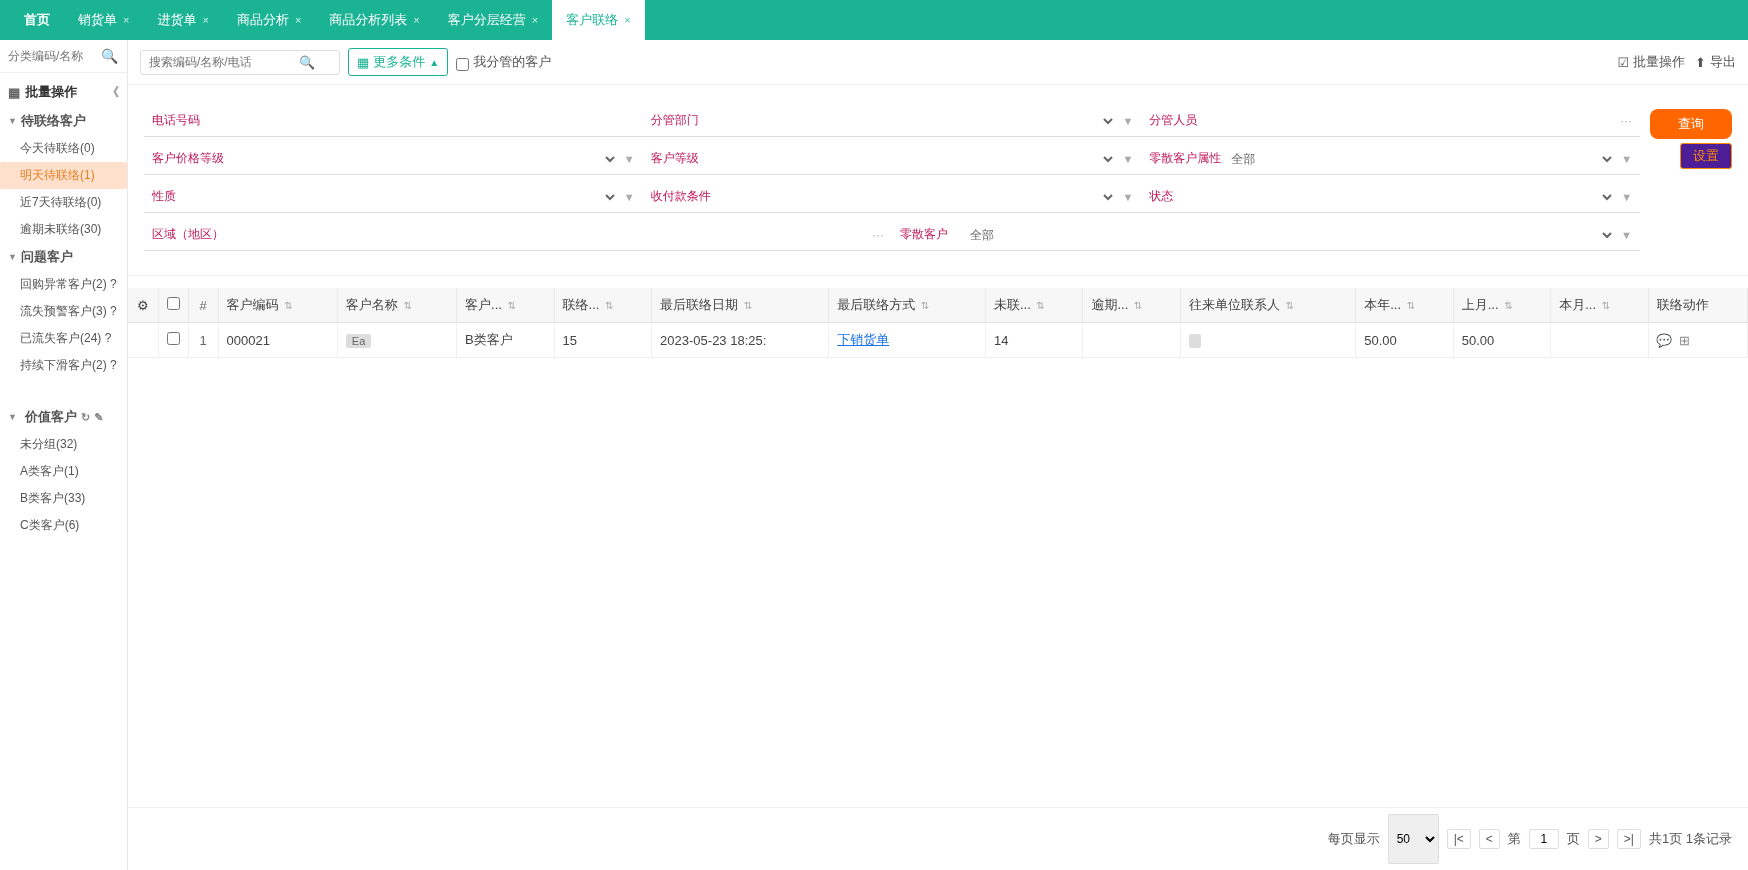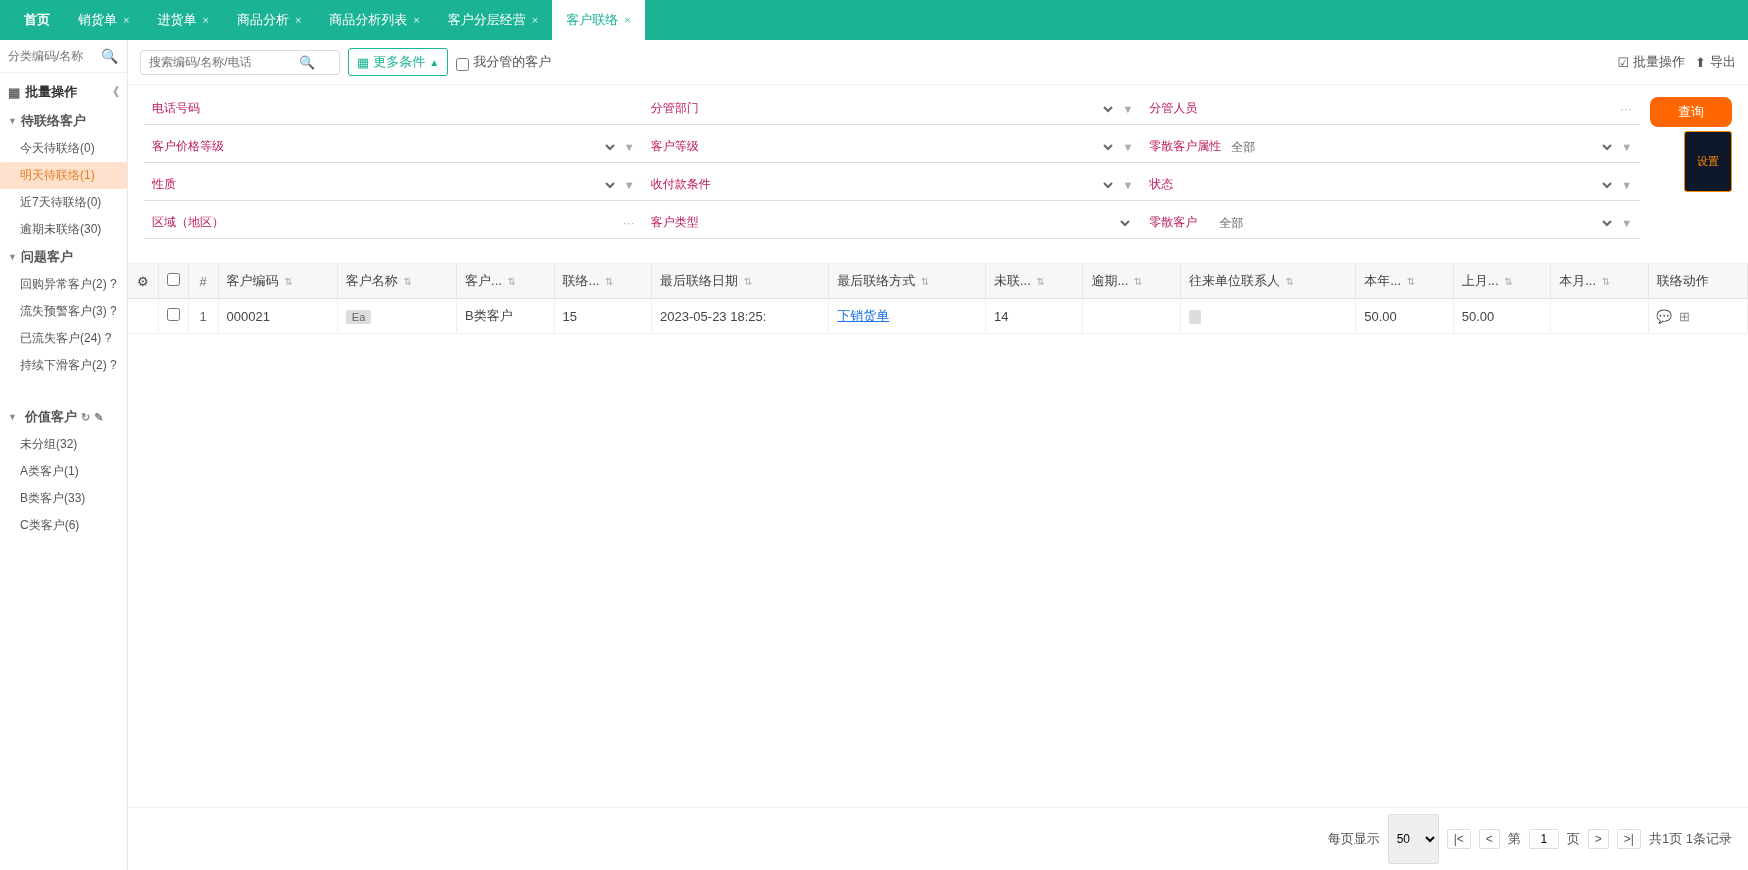--- a/index.html
+++ b/index.html
@@ -124,20 +124,21 @@
       color: #e67e22;
     }
 
     
     .content-area {
       flex: 1;
       display: flex;
       flex-direction: column;
       overflow: hidden;
       background: #fff;
+      gap: 12px;
     }
 
     
     .toolbar {
       background: #fff;
       padding: 8px 12px;
       display: flex;
       align-items: center;
       gap: 8px;
       border-bottom: 1px solid #eee;
@@ -246,27 +247,27 @@
     .btn-query {
       background: #ff6600;
       color: white;
       border: none;
       padding: 6px 28px;
       border-radius: 8px;
       cursor: pointer;
       font-size: 13px;
     }
     .btn-settings {
-      background: #0f172a;
+      background: #4c1d95;
       color: #ff8c00;
       border: 1px solid #ff8c00;
-      padding: 22px 12px;
+      padding: 3px 12px;
       border-radius: 3px;
       cursor: pointer;
-      font-size: 11px;
+      font-size: 13px;
     }
     .action-col {
       display: flex;
       flex-direction: column;
       align-items: flex-end;
       gap: 4px;
       padding-left: 10px;
     }
 
     
@@ -526,26 +527,20 @@
               </select>
               <span class="dropdown-arrow">▼</span>
             </div>
           </div>
 
           <div class="filter-row">
             <div class="filter-cell">
               <label>区域（地区）</label>
               <input type="text" value="" style="flex: 1 1 0%;">
               <span class="dots">···</span>
-            </div>
-            <div class="filter-cell">
-              <label>客户类型</label>
-              <select style="flex:1;border:none;outline:none;background:transparent;font-size:12px;">
-                <option value=""></option>
-              </select>
             </div>
             <div class="filter-cell">
               <label>零散客户</label>
               <select style="flex:1;border:none;outline:none;background:transparent;font-size:12px;">
                 <option value="全部">全部</option>
               </select>
               <span class="dropdown-arrow">▼</span>
             </div>
           </div>
         </div>

